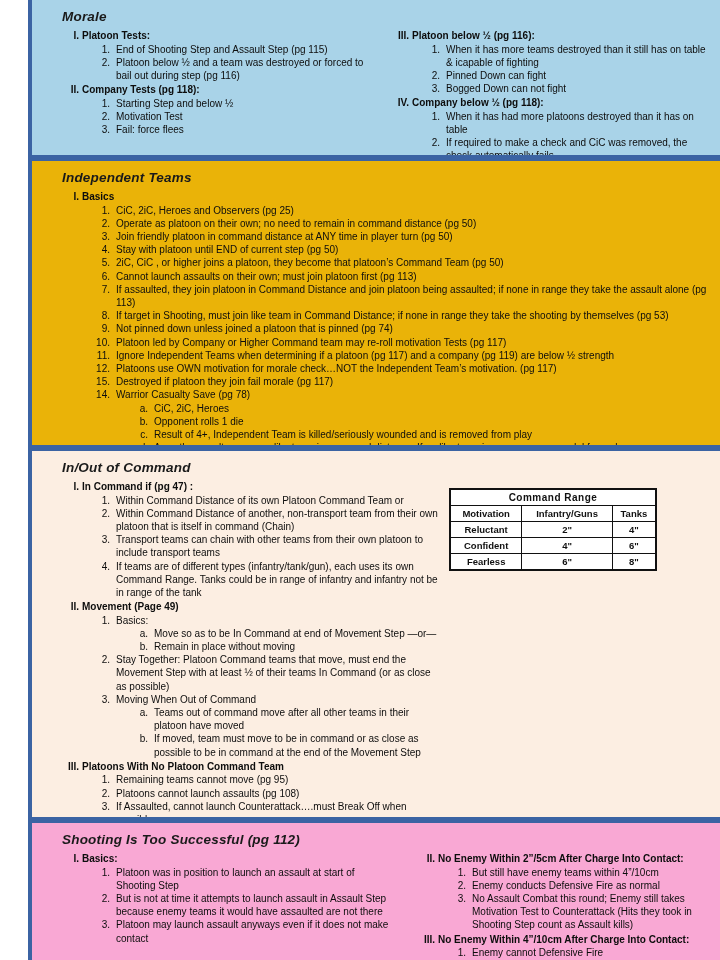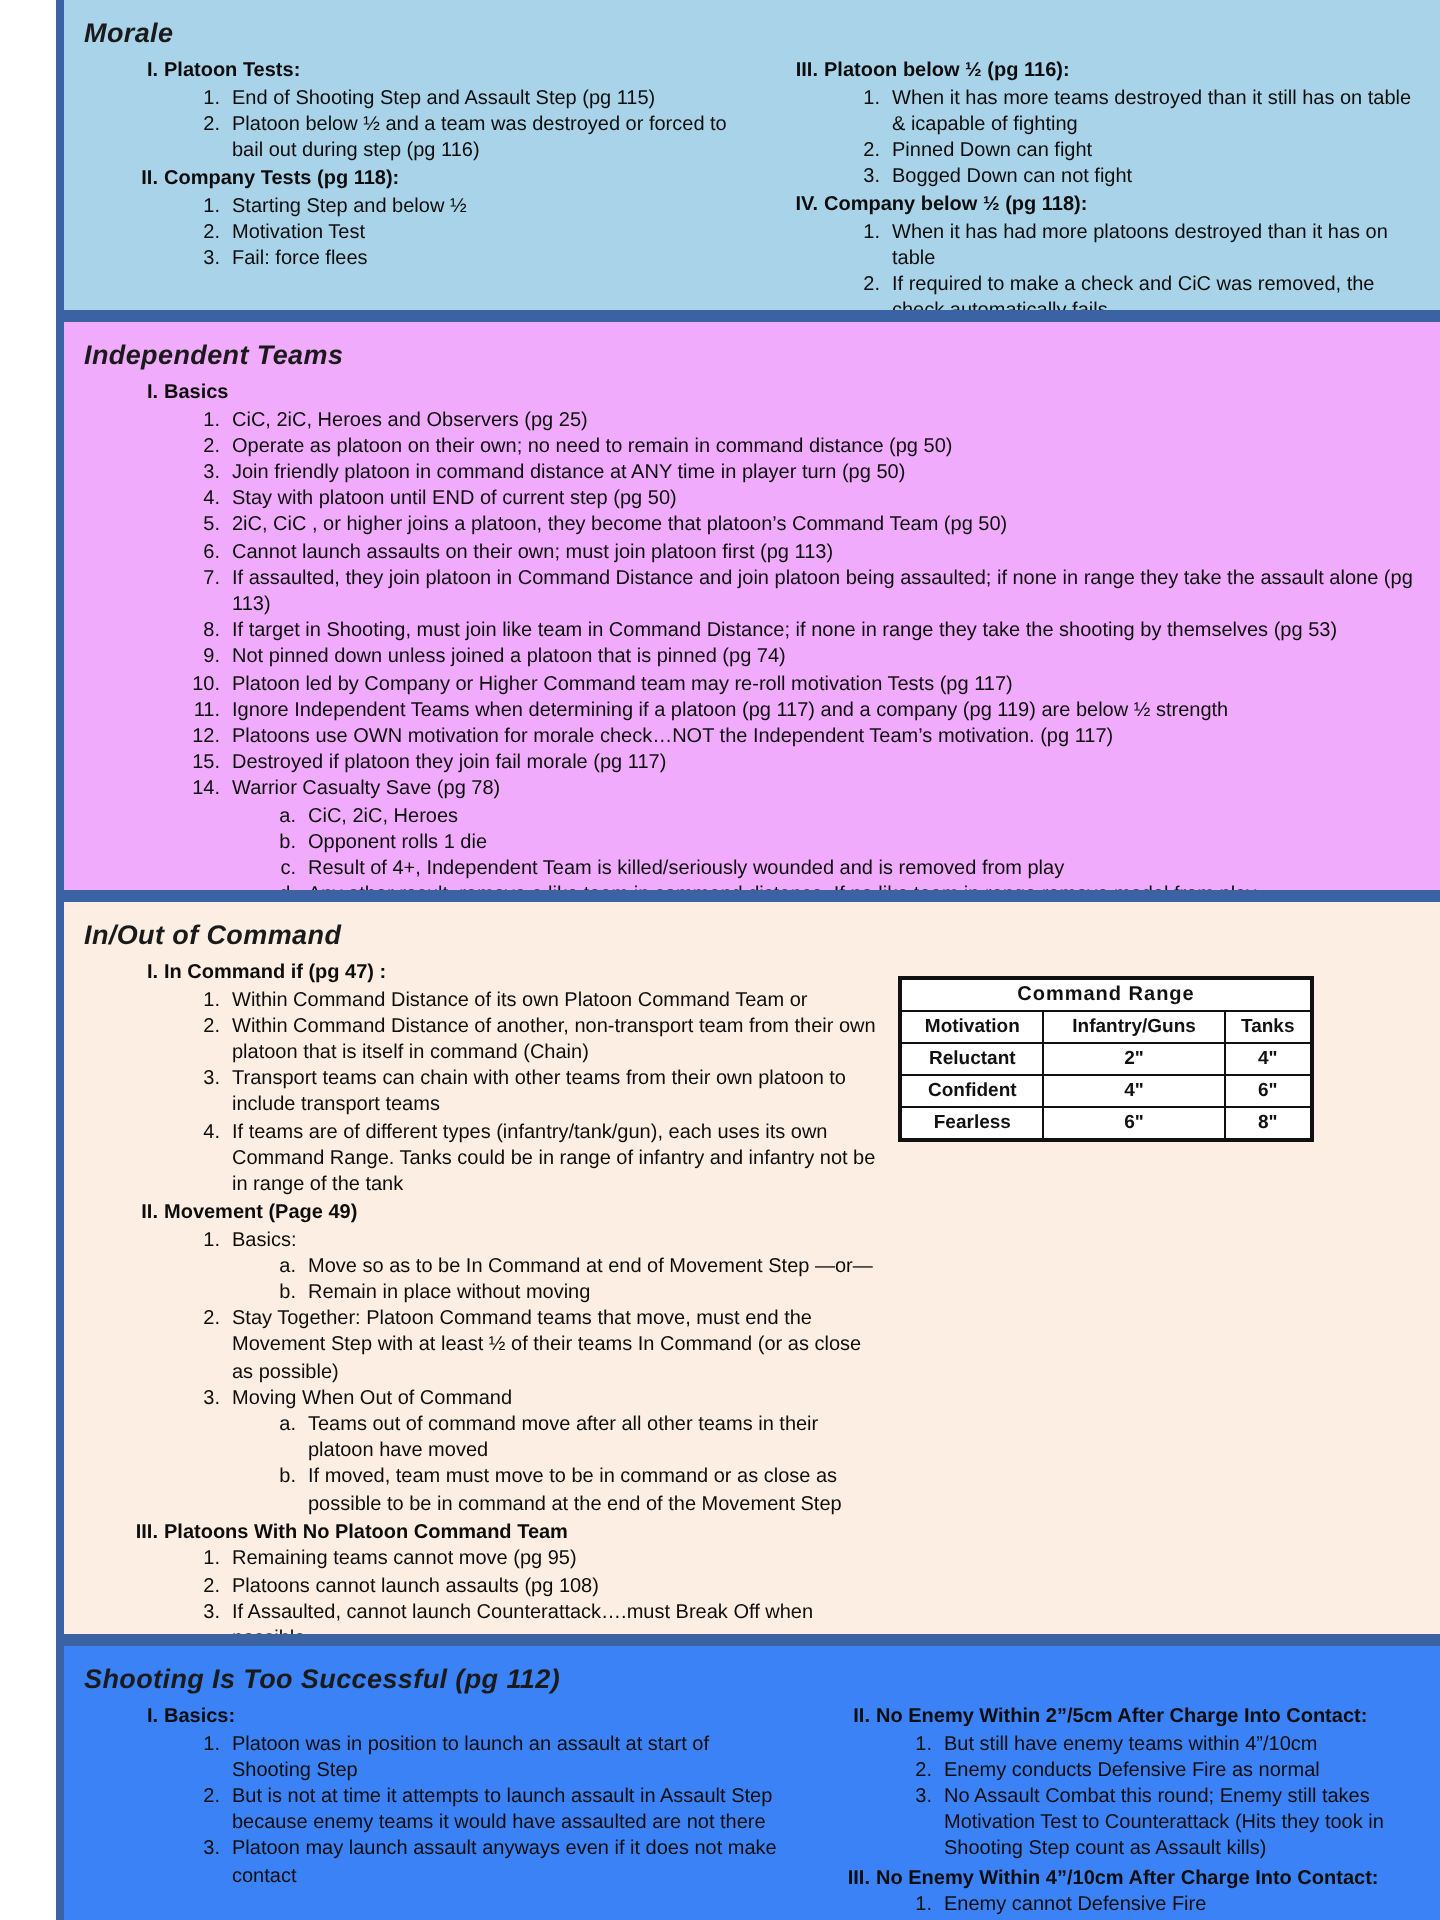--- a/index.html
+++ b/index.html
@@ -25,30 +25,30 @@
     left: 28px;
     right: 0;
     box-sizing: border-box;
     border-left: 4px solid #3b63a3;
     border-top: 3px solid #3b63a3;
     border-bottom: 3px solid #3b63a3;
     padding: 6px 8px 6px 10px;
     overflow: hidden;
   }
   .panel-morale     { top: 0px;   height: 158px; background: #a9d3e8; border-top: none; }
-  .panel-indep      { top: 158px; height: 290px; background: #f0abfc; }
+  .panel-indep      { top: 158px; height: 290px; background: #eab308; }
   .panel-command    { top: 448px; height: 372px; background: #fceee2; }
-  .panel-shooting   { top: 820px; height: 140px; background: #3b82f6; border-bottom: none;}
+  .panel-shooting   { top: 820px; height: 140px; background: #f9a8d4; border-bottom: none;}
 
   .sect-title {
     font-style: italic;
     font-weight: bold;
     font-size: 13.5px;
     letter-spacing: 0.2px;
-    margin: 3px 0 5px 0;
+    margin: 3px 0 5px 20px;
     color: #1a1a1a;
   }
 
   .cols {
     display: flex;
     gap: 0px;
   }
   .col-left  { width: 330px; flex: none; }
   .col-right { flex: 1; }
 

